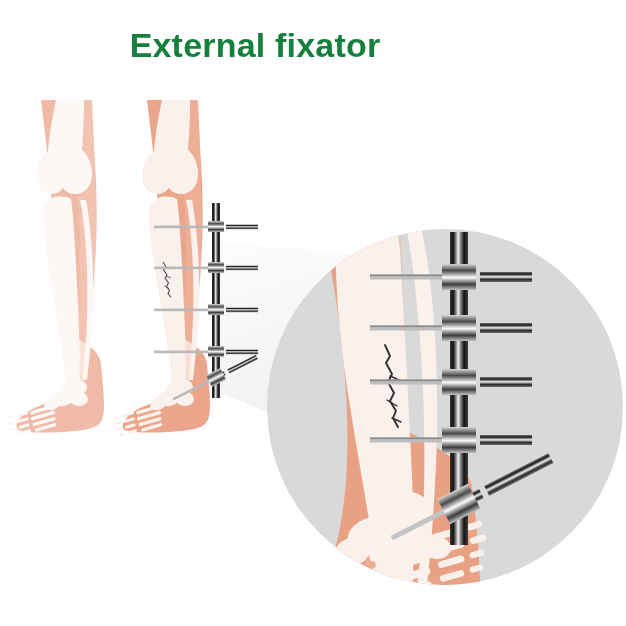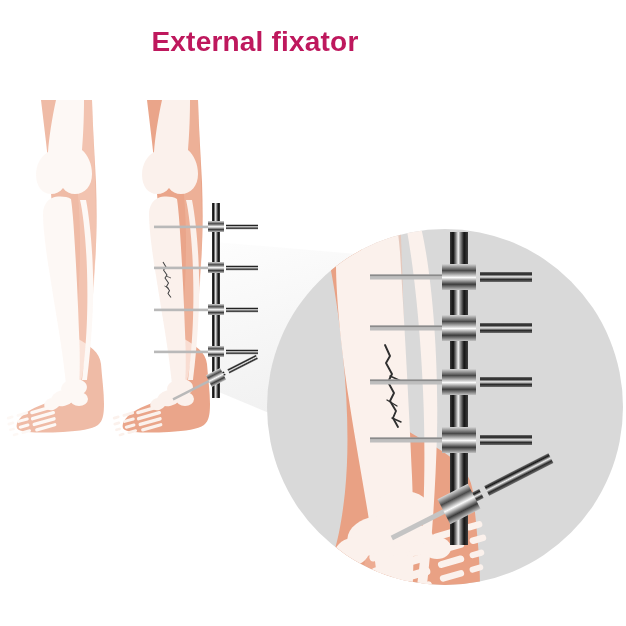--- a/index.html
+++ b/index.html
@@ -1,21 +1,21 @@
 <!DOCTYPE html>
 <html><head>
 <meta charset="utf-8">
 <style>
   html,body{margin:0;padding:0;background:#ffffff;}
   body{width:626px;height:626px;overflow:hidden;font-family:"Liberation Sans",sans-serif;}
   #stage{position:relative;width:626px;height:626px;background:#ffffff;}
   #title{
     position:absolute;left:0;top:26px;width:510px;text-align:center;
     font-family:"Liberation Sans",sans-serif;
-    font-size:28px;font-weight:bold;color:#be185d;letter-spacing:.2px;
+    font-size:34px;font-weight:bold;color:#15803d;letter-spacing:.2px;
   }
   svg#art{position:absolute;left:0;top:0;width:626px;height:626px;display:block;}
 </style>
 </head>
 <body>
 
 <div id="stage">
 
   <div id="title">External fixator</div>
 

